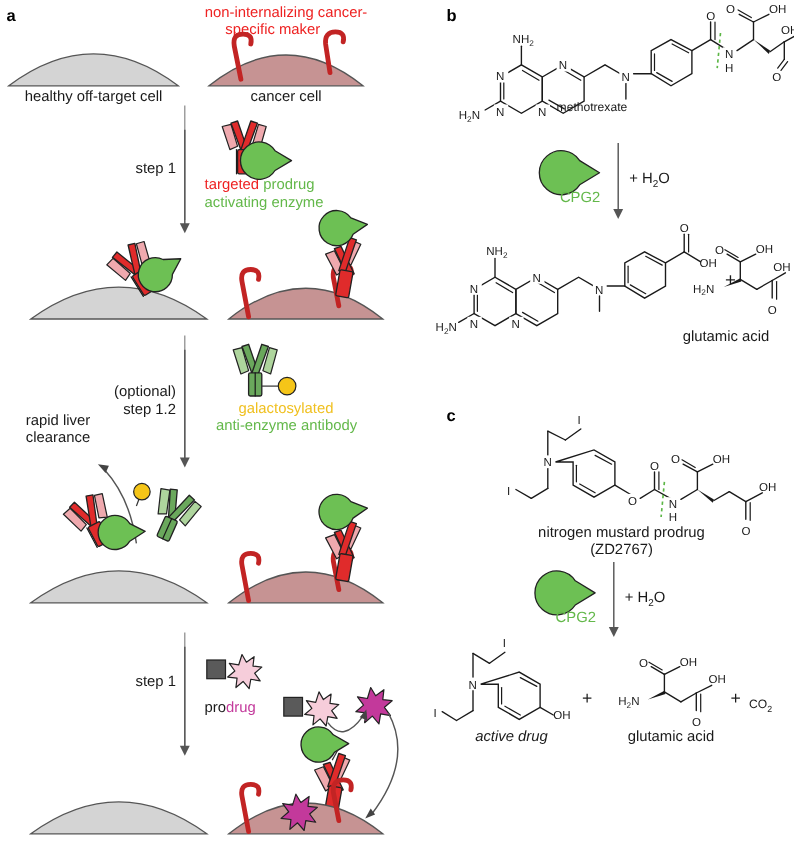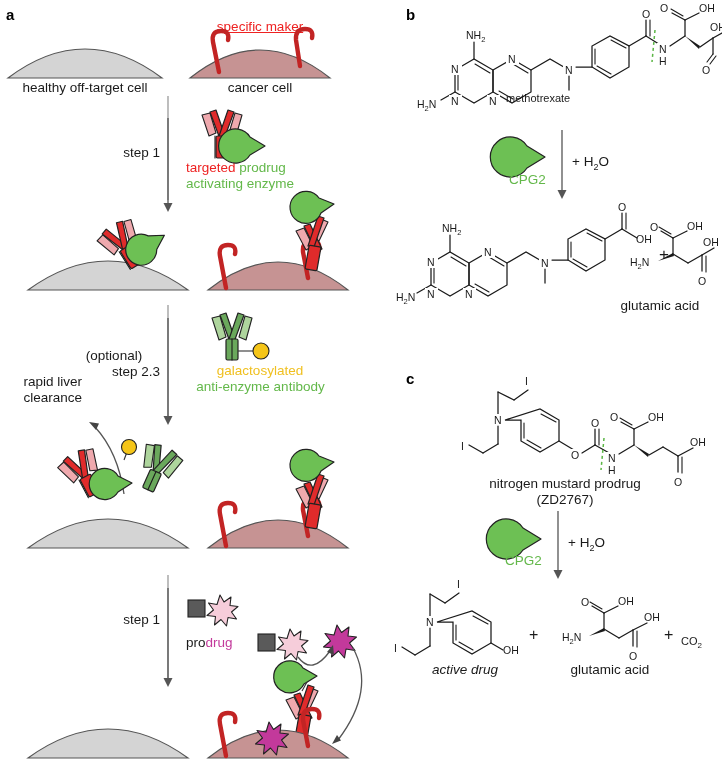--- a/index.html
+++ b/index.html
@@ -38,35 +38,36 @@
 </style>
 </head>
 <body>
 
 <div class="fig">
 
   <div class="panel-label" style="left:6px;top:6px;">a</div>
   <div class="panel-label" style="left:406px;top:6px;">b</div>
   <div class="panel-label" style="left:406px;top:370px;">c</div>
 
-  <div class="txt c red" style="left:170px;top:19px;width:180px;text-decoration:underline;">specific maker</div>
+  <div class="txt c red" style="left:170px;top:3px;width:180px;">non-internalizing cancer-</div>
+  <div class="txt c red" style="left:158px;top:19px;width:180px;">specific maker</div>
 
   <div class="txt c" style="left:5px;top:80px;width:160px;">healthy off-target cell</div>
   <div class="txt c" style="left:200px;top:80px;width:120px;text-align:center;">cancer cell</div>
 
   <div class="txt r" style="left:80px;top:145px;width:80px;">step 1</div>
 
   <div class="txt" style="left:186px;top:160px;">
     <span class="red">targeted</span>
     <span class="grn">prodrug</span>
   </div>
   <div class="txt grn" style="left:186px;top:176px;">activating enzyme</div>
 
-  <div class="txt r" style="left:68px;top:348px;width:92px;text-align:center;">(optional)</div>
-  <div class="txt r" style="left:68px;top:364px;width:92px;">step 2.3</div>
+  <div class="txt r" style="left:68px;top:348px;width:92px;">(optional)</div>
+  <div class="txt r" style="left:68px;top:364px;width:92px;">step 1.2</div>
 
   <div class="txt c grn" style="left:163px;top:379px;width:195px;">anti-enzyme antibody</div>
   <div class="txt c yel" style="left:170px;top:363px;width:180px;">galactosylated</div>
 
   <div class="txt r" style="left:0px;top:374px;width:82px;">rapid liver</div>
   <div class="txt r" style="left:0px;top:390px;width:82px;">clearance</div>
 
   <div class="txt r" style="left:80px;top:612px;width:80px;">step 1</div>
 
   <div class="txt" style="left:186px;top:635px;">

